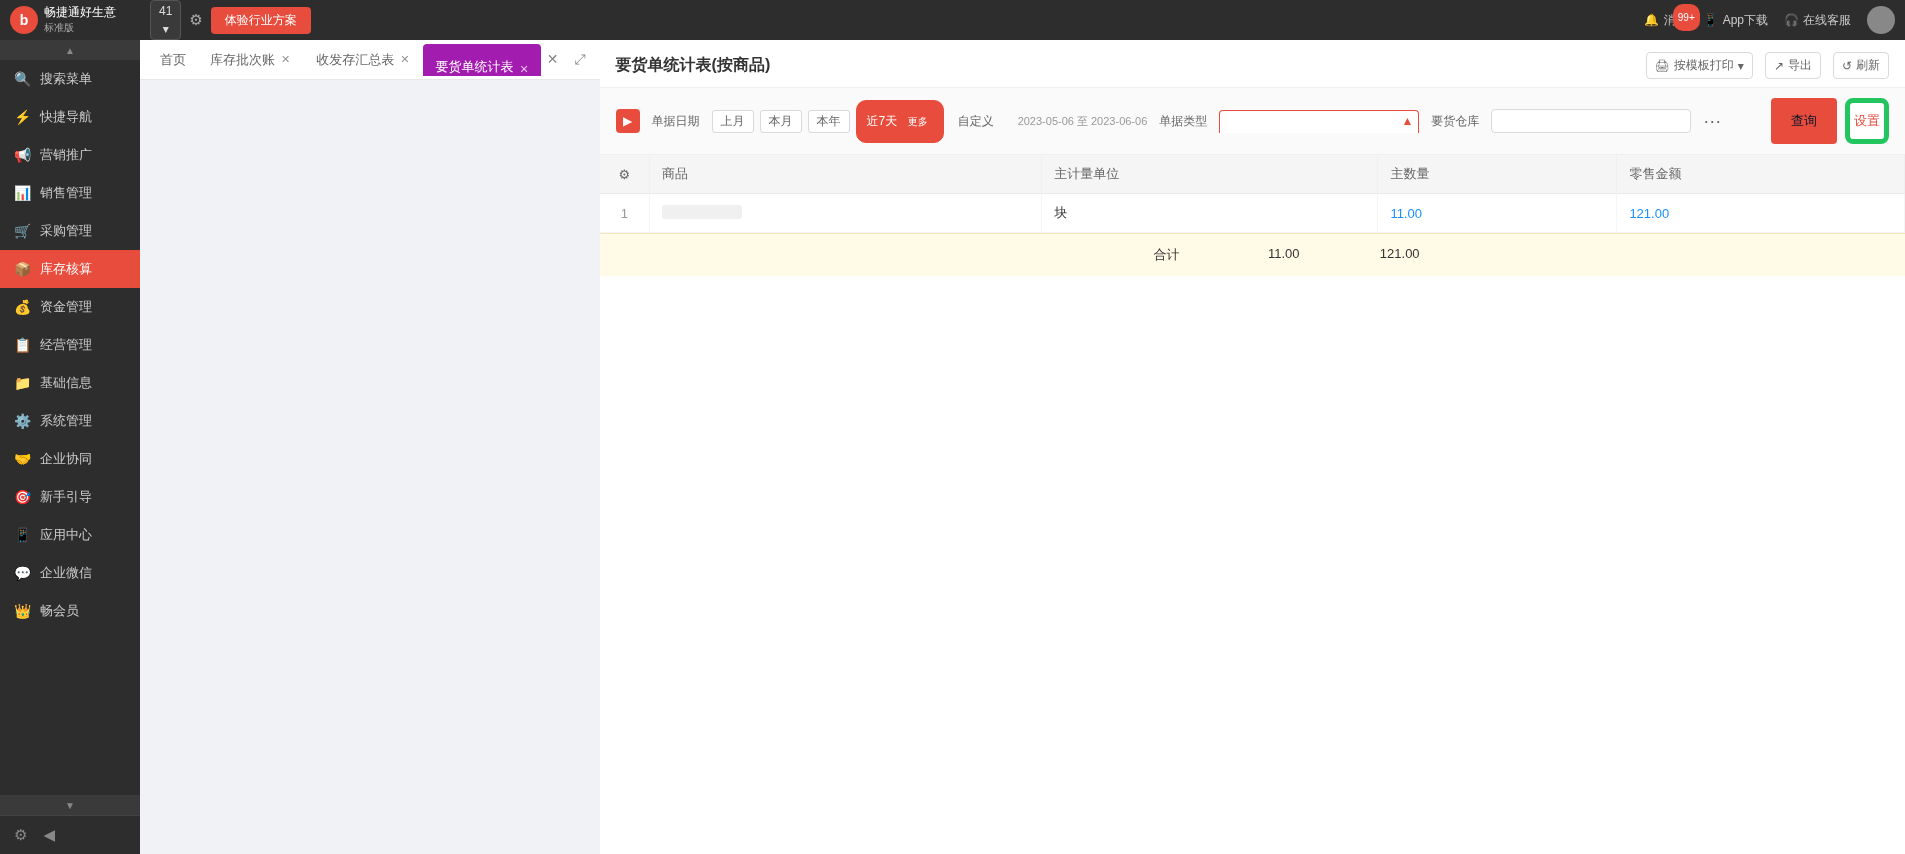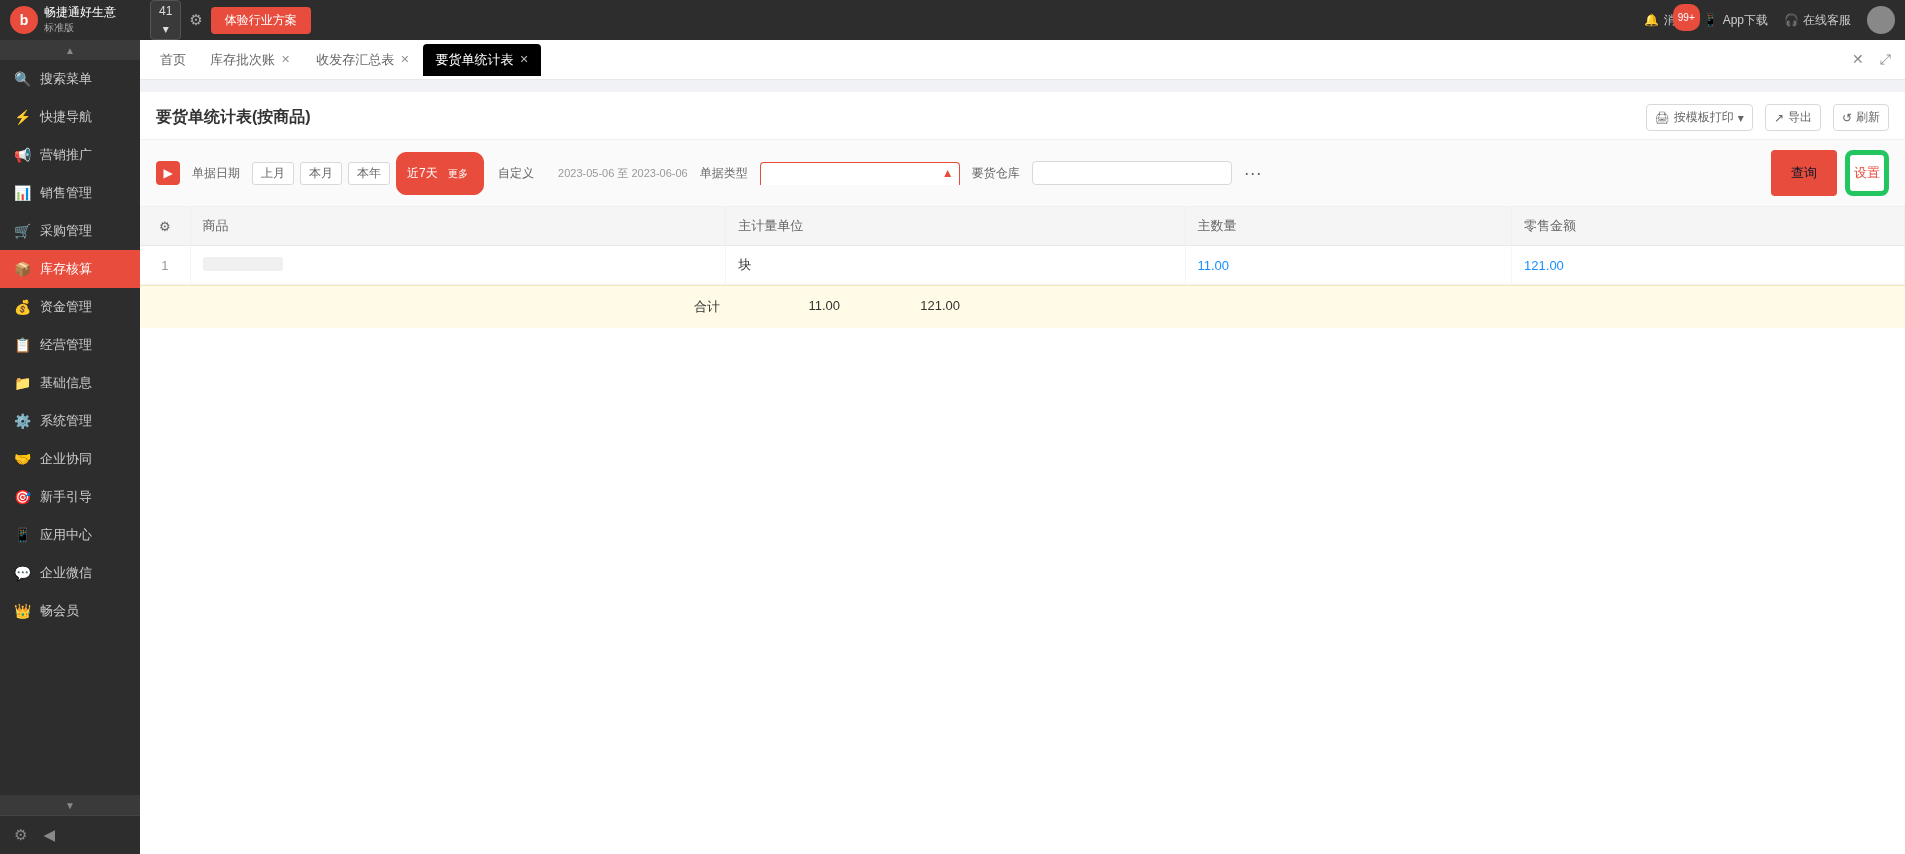--- a/index.html
+++ b/index.html
@@ -158,24 +158,23 @@
     .sidebar-bottom-icon {
       color: #888;
       cursor: pointer;
       font-size: 15px;
     }
 
     
     .content-area {
       flex: 1;
       display: flex;
-      flex-direction: column;
+      flex-direction: row;
       background: #f0f2f5;
       overflow: hidden;
-      gap: 12px;
     }
 
     
     .tab-bar {
       height: 40px;
       background: #fff;
       display: flex;
       align-items: center;
       padding: 0 10px;
       gap: 2px;
@@ -188,22 +187,23 @@
       display: flex;
       align-items: center;
       gap: 6px;
       border-radius: 4px 4px 0 0;
       cursor: pointer;
       font-size: 13px;
       color: #666;
       white-space: nowrap;
     }
     .tab-item.active {
-      background: #000000;
+      background: #a21caf;
       color: white;
+      align-items: flex-end;
     }
     .tab-close {
       font-size: 11px;
       color: inherit;
       opacity: 0.7;
     }
     .tab-home {
       color: #666;
       padding: 0 10px;
     }

